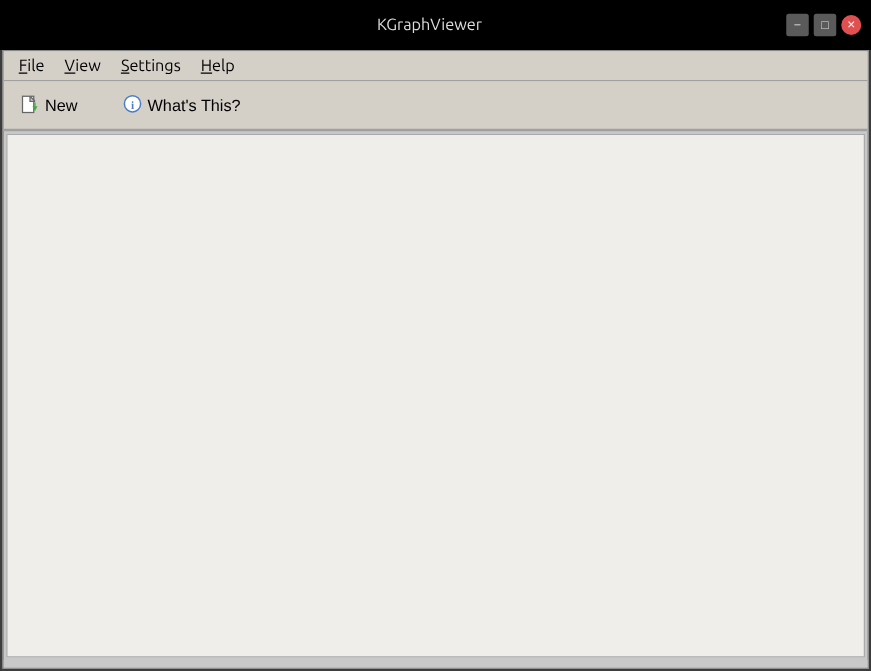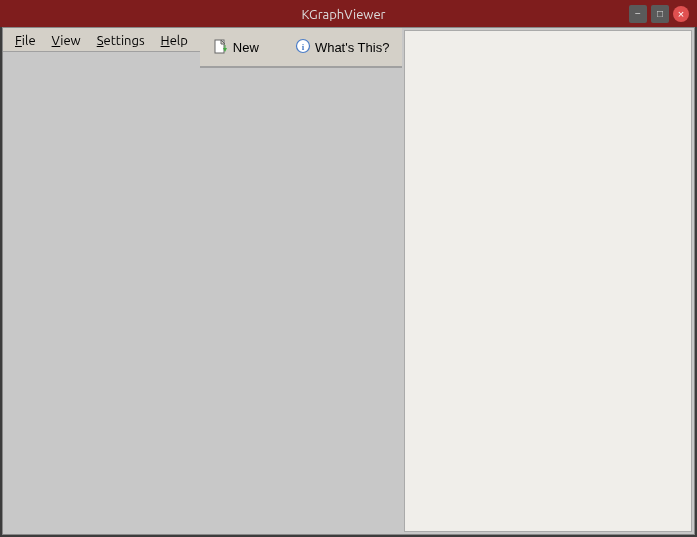--- a/index.html
+++ b/index.html
@@ -10,22 +10,22 @@
       background: #3c3c3c;
       font-family: 'Segoe UI', Ubuntu, sans-serif;
       font-size: 13px;
       display: flex;
       flex-direction: column;
       overflow: hidden;
     }
 
     
     #title-bar {
-      background: #7f1d1d;
-      height: 27px;
+      background: #000000;
+      height: 40px;
       display: flex;
       align-items: center;
       justify-content: space-between;
       padding: 4px 8px;
       flex-shrink: 0;
     }
 
     #title-text {
       color: #ddd;
       font-size: 13px;
@@ -65,21 +65,21 @@
     .win-btn.minimize { background: #5a5a5a; border-radius: 2px; }
     .win-btn.maximize { background: #5a5a5a; border-radius: 2px; }
 
     #spacer-left { width: 50px; }
 
     
     #window {
       background: #c8c8c8;
       flex: 1;
       display: flex;
-      flex-direction: row;
+      flex-direction: column;
       margin: 0 2px 2px 2px;
       border: 1px solid #888;
     }
 
     
     #menu-bar {
       background: #d4d0c8;
       height: 24px;
       display: flex;
       align-items: center;

